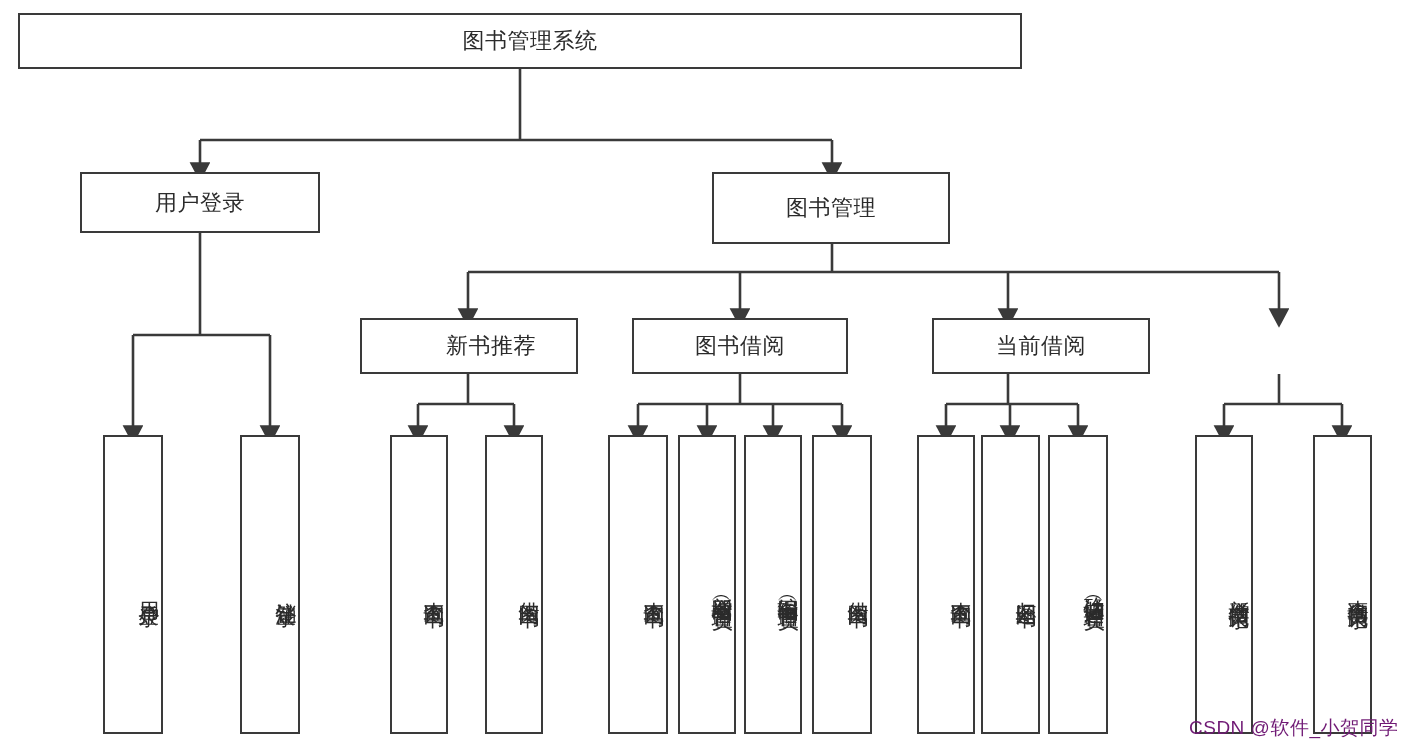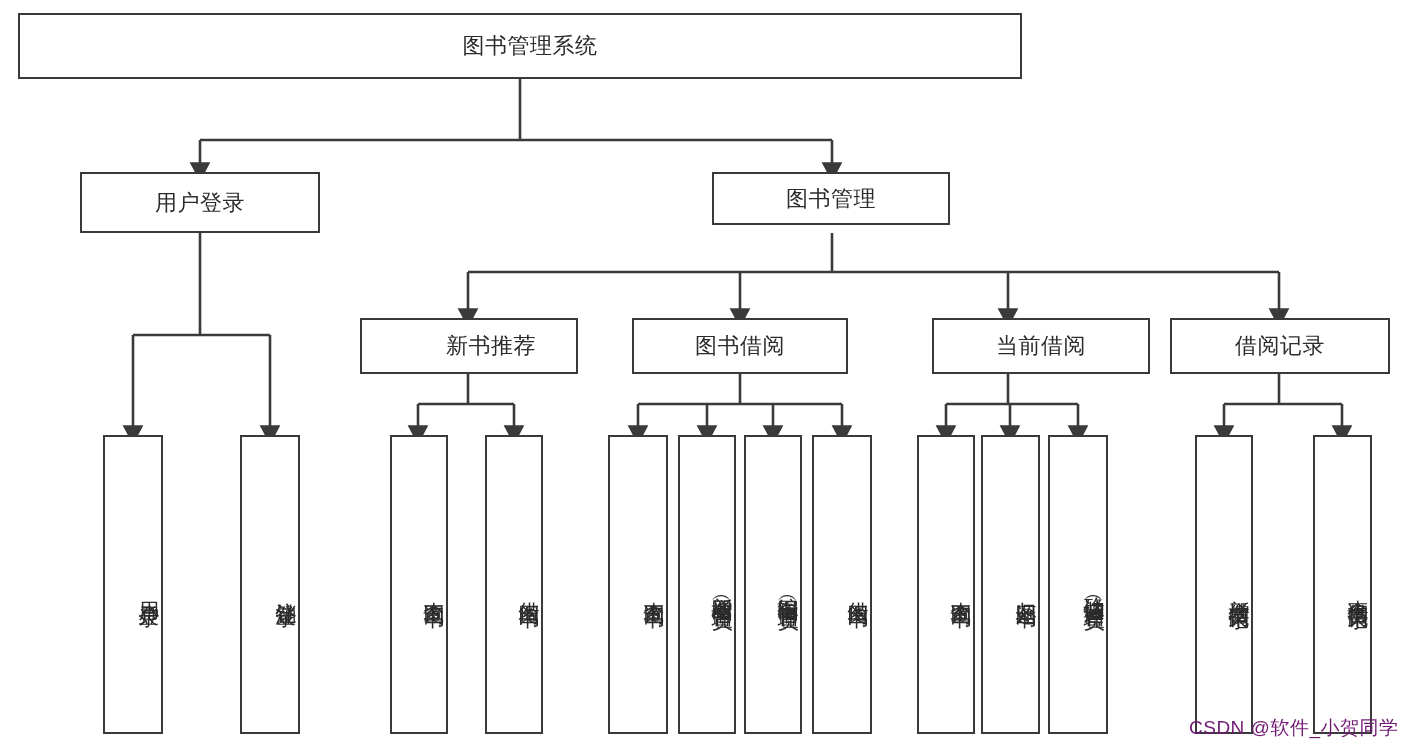--- a/index.html
+++ b/index.html
@@ -113,40 +113,37 @@
       <path d="M1010,404 L1010,431" marker-end="url(#arrow)"></path>
       <path d="M1078,404 L1078,431" marker-end="url(#arrow)"></path>
 
       <path d="M1279,374 L1279,404"></path>
       <path d="M1224,404 L1342,404"></path>
       <path d="M1224,404 L1224,431" marker-end="url(#arrow)"></path>
       <path d="M1342,404 L1342,431" marker-end="url(#arrow)"></path>
     </g>
   </svg>
 
-  <div class="node horizontal" style="left: 18px; top: 13px; width: 1004px; height: 66px; padding-left: 20px;">
+  <div class="node horizontal" style="left: 18px; top: 13px; width: 1004px; height: 56px; padding-left: 20px;">
     <span class="node-label">图书管理系统</span>
   </div>
   <div class="node horizontal" style="left: 80px; top: 172px; width: 240px; height: 61px;">
     <span class="node-label">用户登录</span>
   </div>
-  <div class="node horizontal" style="left: 712px; top: 172px; width: 238px; height: 53px;">
+  <div class="node horizontal" style="left: 712px; top: 172px; width: 238px; height: 72px;">
     <span class="node-label">图书管理</span>
   </div>
   <div class="node horizontal" style="left: 360px; top: 318px; width: 218px; height: 56px; padding-left: 44px;">
     <span class="node-label">新书推荐</span>
   </div>
   <div class="node horizontal" style="left: 632px; top: 318px; width: 216px; height: 56px;">
     <span class="node-label">图书借阅</span>
   </div>
   <div class="node horizontal" style="left: 900px; top: 318px; width: 218px; height: 56px; margin-left: 32px;">
     <span class="node-label">当前借阅</span>
-  </div>
-  <div class="node horizontal" style="left: 1170px; top: 318px; width: 220px; height: 56px;">
-    <span class="node-label">借阅记录</span>
   </div>
 
   <div class="node vertical" style="left: 103px; top: 435px; width: 60px; height: 299px;">
     <span class="node-label">用户登录</span>
   </div>
   <div class="node vertical" style="left: 240px; top: 435px; width: 60px; height: 299px;">
     <span class="node-label">注销登录</span>
   </div>
   <div class="node vertical" style="left: 390px; top: 435px; width: 58px; height: 299px;">
     <span class="node-label">查询图书</span>

